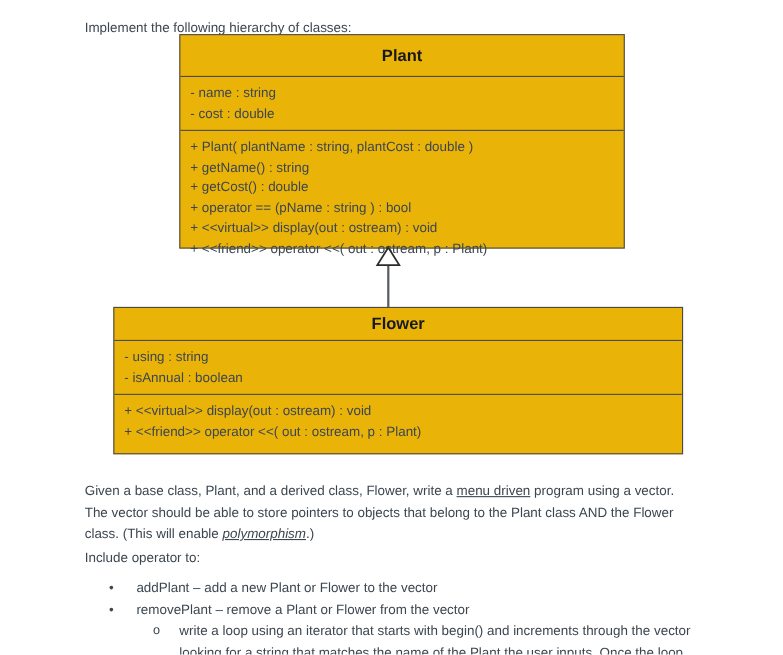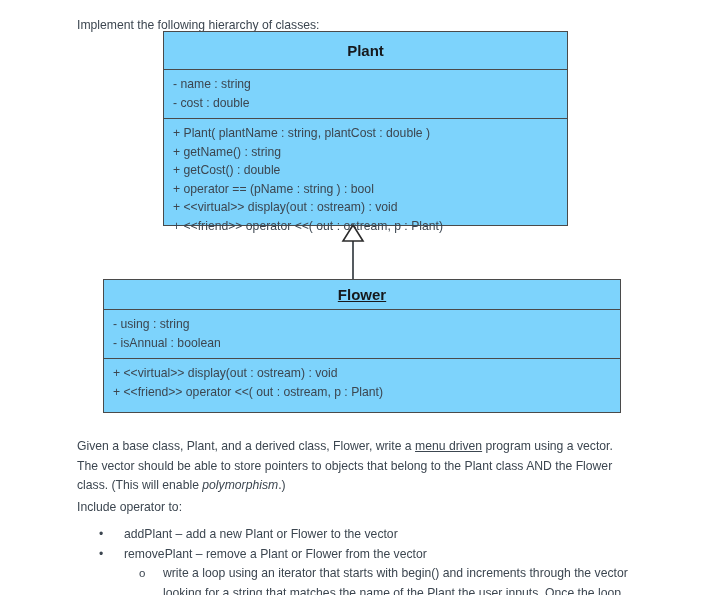--- a/index.html
+++ b/index.html
@@ -27,21 +27,21 @@
     position: absolute;
     left: 77px;
     top: 16px;
     width: 560px;
   }
 
   
   .uml-box {
     position: absolute;
     border: 1.5px solid #4a4a4a;
-    background: #7dd3fc;
+    background: #eab308;
     box-sizing: border-box;
   }
   .uml-title {
     text-align: center;
     font-size: 15px;
     font-weight: bold;
     color: #16191d;
     padding: 8px 4px 7px 4px;
     border-bottom: 1.5px solid #4a4a4a;
     box-sizing: border-box;
@@ -67,21 +67,21 @@
     height: 195px;
   }
   #plant-box .uml-title { height: 38px; line-height: 22px; }
 
   #flower-box {
     left: 103px;
     top: 279px;
     width: 518px;
     height: 134px;
   }
-  #flower-box .uml-title { height: 30px; padding-top: 5px; line-height: 20px; text-decoration: underline; }
+  #flower-box .uml-title { height: 30px; padding-top: 5px; line-height: 20px; }
 
   
   #generalization {
     position: absolute;
     left: 336px;
     top: 224px;
     width: 34px;
     height: 57px;
   }
 
@@ -92,21 +92,21 @@
     top: 437px;
     width: 556px;
   }
   #para-include {
     position: absolute;
     left: 77px;
     top: 498px;
     width: 556px;
   }
   u.menu-driven { text-decoration: underline; }
-  i.polymorphism { font-style: italic; }
+  i.polymorphism { font-style: italic; text-decoration: underline; }
 
   
   #bullet-list {
     position: absolute;
     left: 77px;
     top: 525px;
     width: 560px;
   }
   .bullet-row {
     position: relative;

